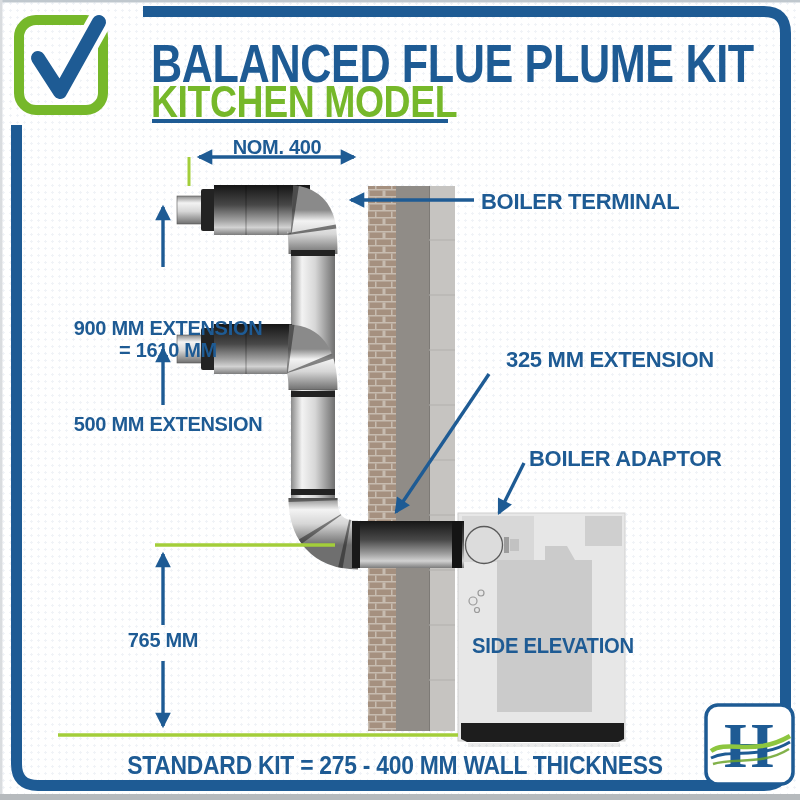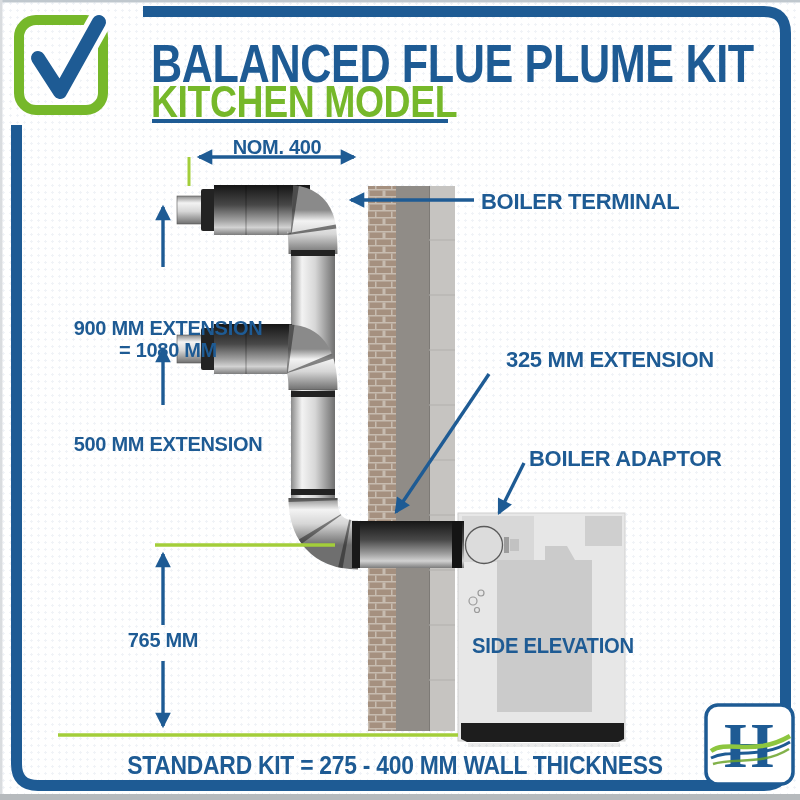--- a/index.html
+++ b/index.html
@@ -187,24 +187,24 @@
 </svg>
 
 <div class="lbl title">BALANCED FLUE PLUME KIT</div>
 <div class="lbl subtitle">KITCHEN MODEL</div>
 <div class="rule"></div>
 
 <div class="lbl f20 ctr" style="left:277px;top:137px;">NOM. 400</div>
 
 <div class="lbl f20 ctr" style="left:168px;top:270px;margin-top:48px;">
   <div>900 MM EXTENSION</div>
-  <div>= 1080 MM</div>
+  <div>= 1610 MM</div>
 </div>
 
-<div class="lbl f20 ctr" style="left:168px;top:414px;margin-top:20px;">
+<div class="lbl f20 ctr" style="left:168px;top:414px;">
   <div>500 MM EXTENSION</div>
 </div>
 
 <div class="lbl f20 ctr" style="left:163px;top:630px;">765 MM</div>
 
 <div class="lbl f22" style="left:481px;top:190px;">BOILER TERMINAL</div>
 <div class="lbl f22" style="left:506px;top:348px;">325 MM EXTENSION</div>
 <div class="lbl f22" style="left:529px;top:439px;margin-top:8px;">BOILER ADAPTOR</div>
 <div class="lbl f22 side-elev" style="left:472px;top:634px;">SIDE ELEVATION</div>
 

